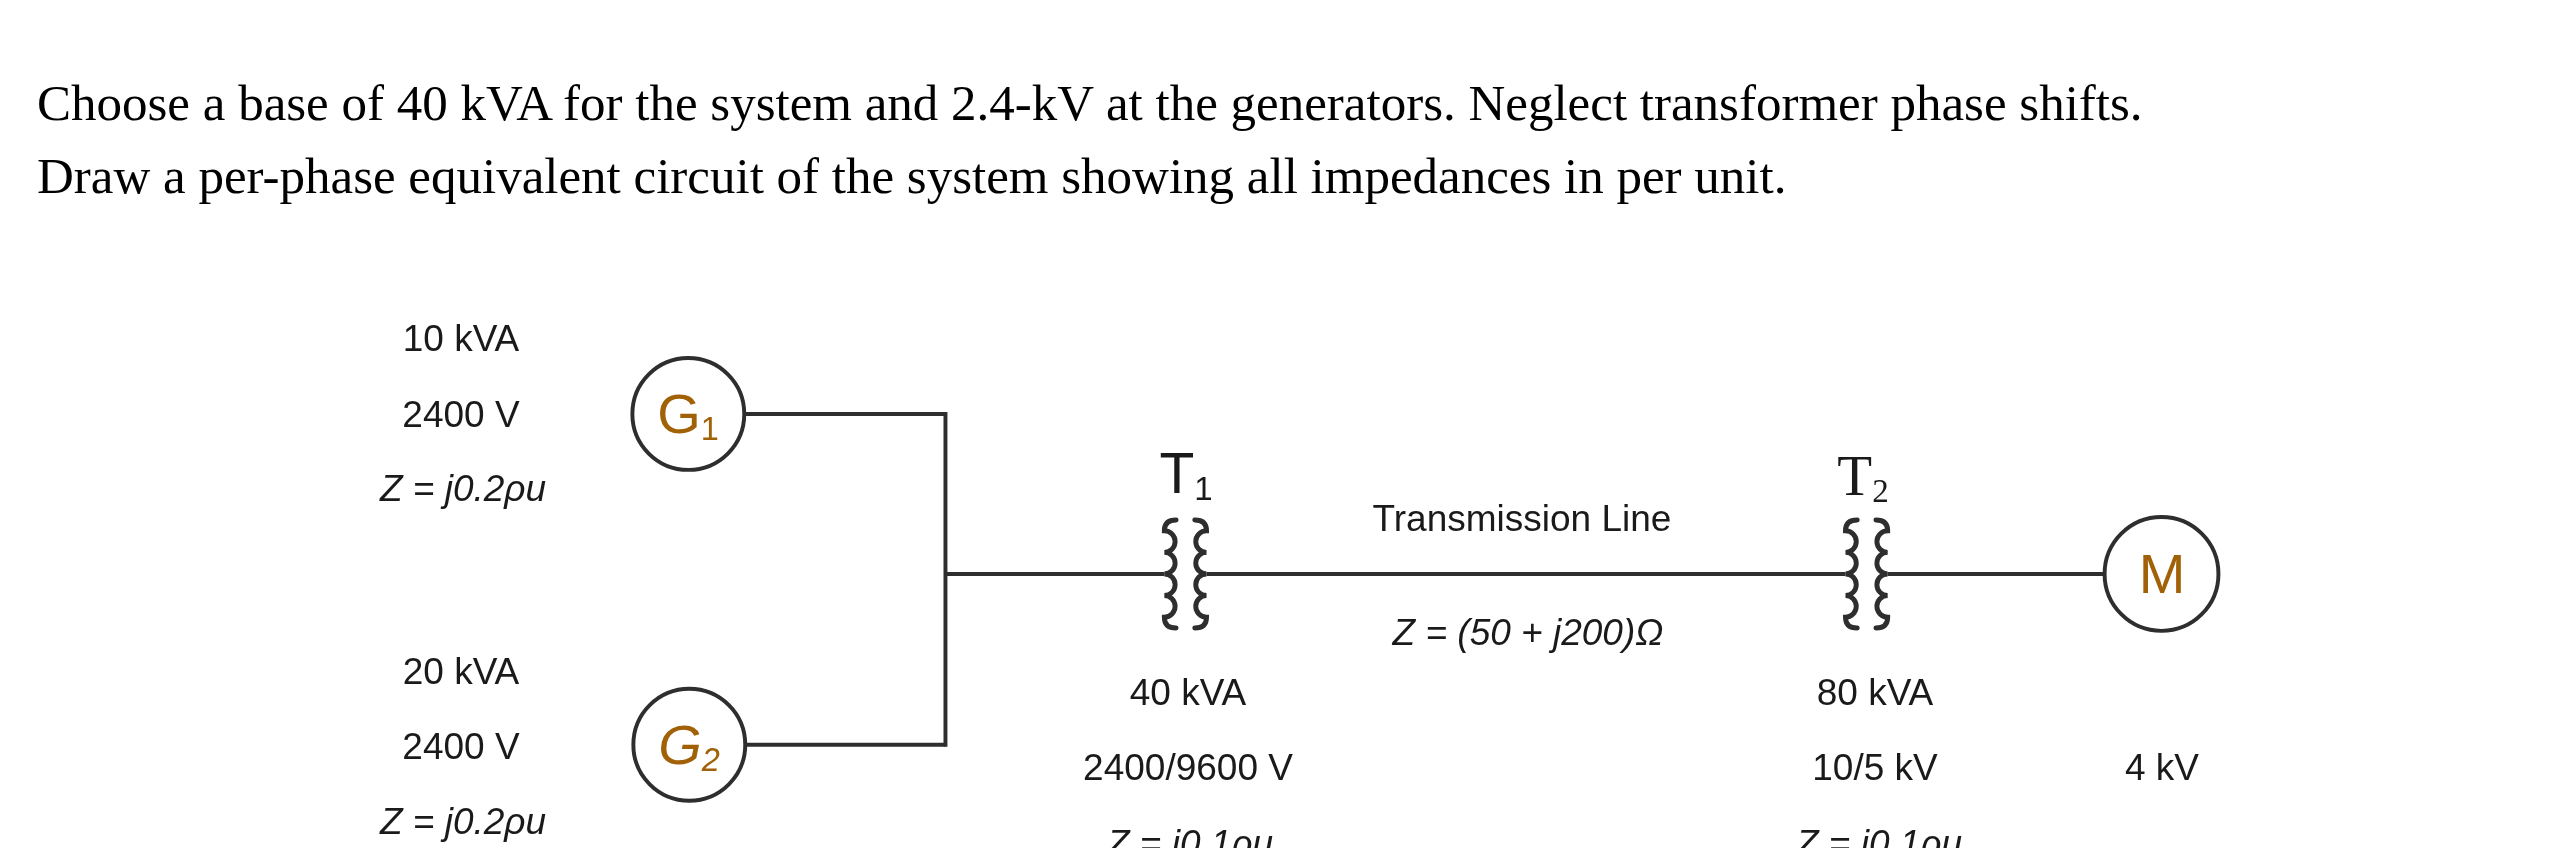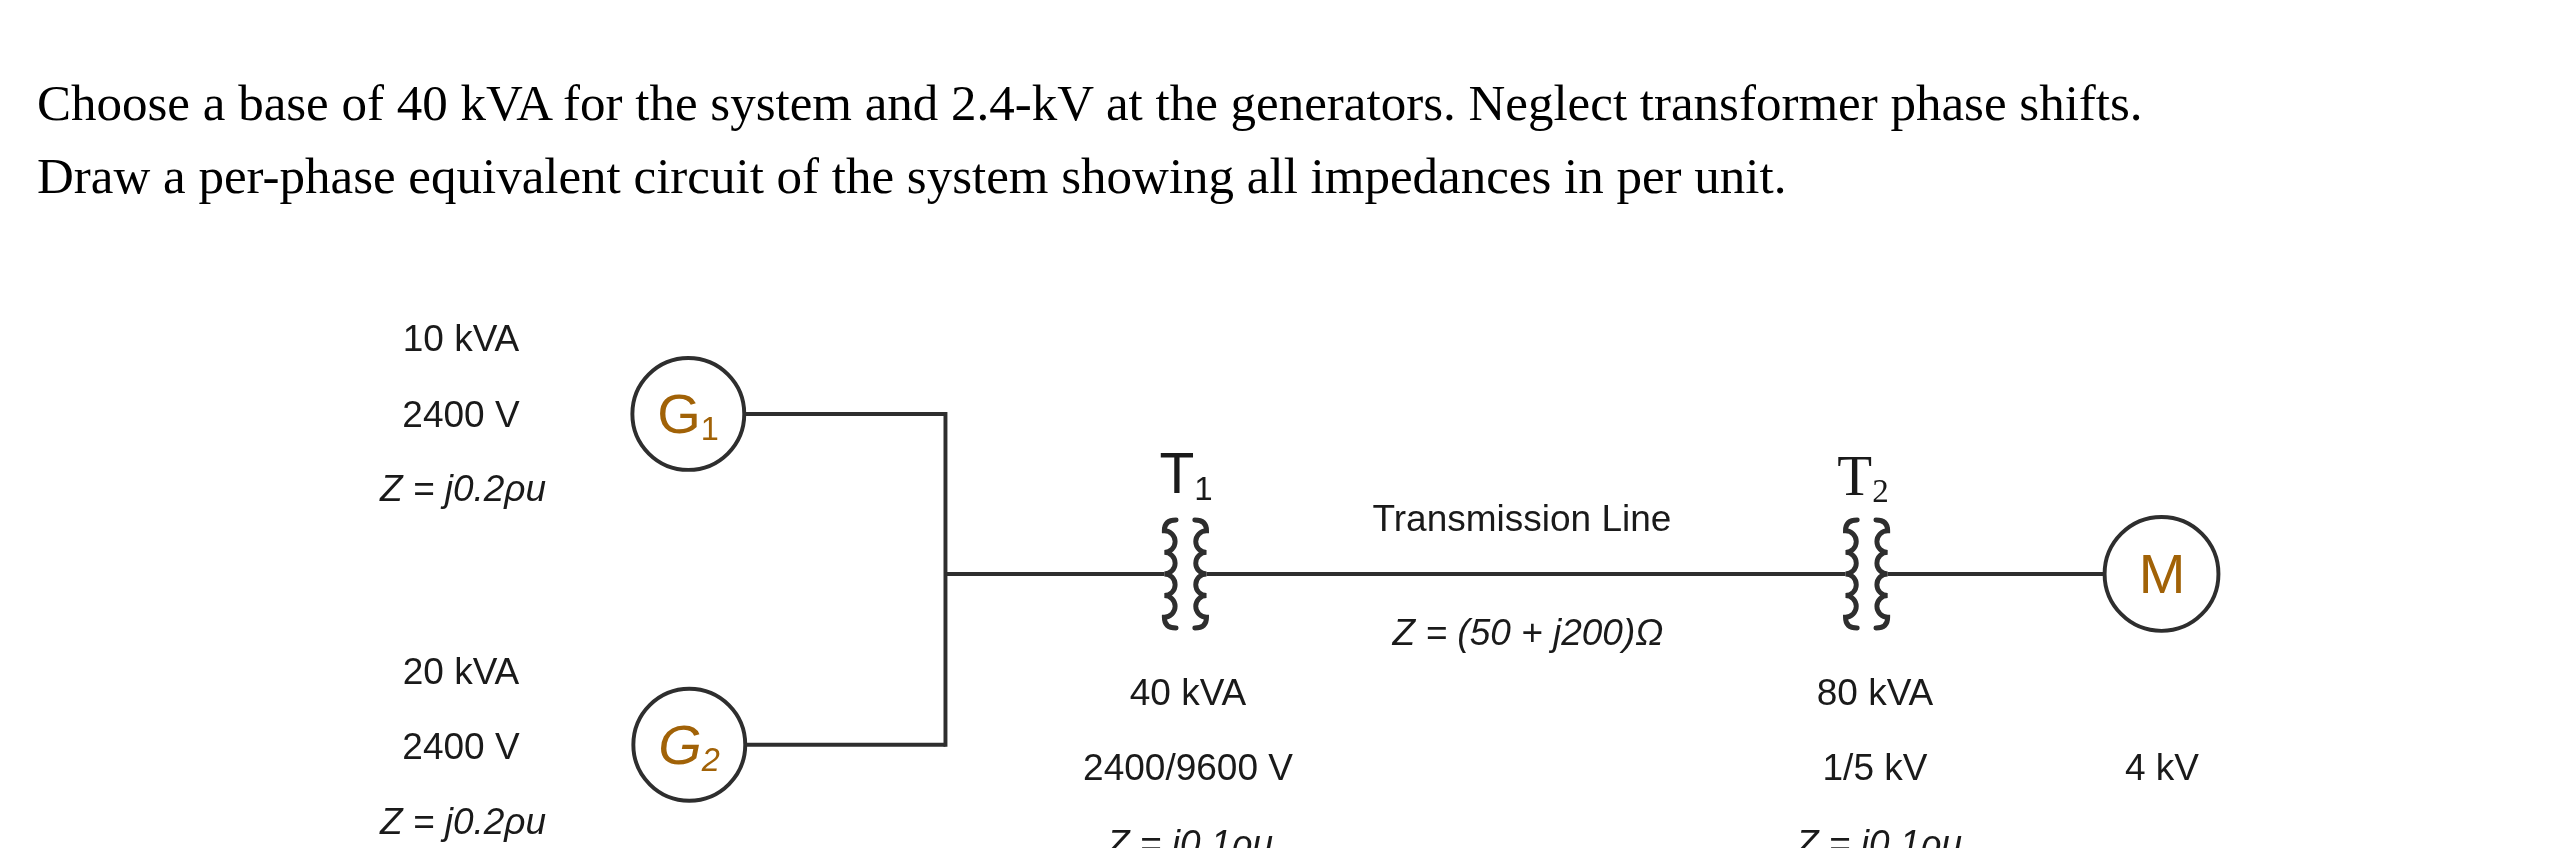--- a/index.html
+++ b/index.html
@@ -115,19 +115,19 @@
   <div class="dlabel imp" style="left:463px; top:780px;">Z = j0.2ρu</div>
 
   <div class="dlabel" style="left:1522px; top:477px;">Transmission Line</div>
   <div class="dlabel imp" style="left:1528px; top:591px;">Z = (50 + j200)Ω</div>
 
   <div class="dlabel" style="left:1188px; top:651px;">40 kVA</div>
   <div class="dlabel" style="left:1188px; top:726px;">2400/9600 V</div>
   <div class="dlabel imp" style="left:1190px; top:802px;">Z = j0.1ρu</div>
 
   <div class="dlabel" style="left:1875px; top:651px;">80 kVA</div>
-  <div class="dlabel" style="left:1875px; top:726px;">1/5 kV</div>
+  <div class="dlabel" style="left:1875px; top:726px;">10/5 kV</div>
   <div class="dlabel imp" style="left:1879px; top:802px;">Z = j0.1ρu</div>
 
   <div class="dlabel" style="left:2162px; top:726px;">4 kV</div>
 
 </div>
 
 
 </body></html>

